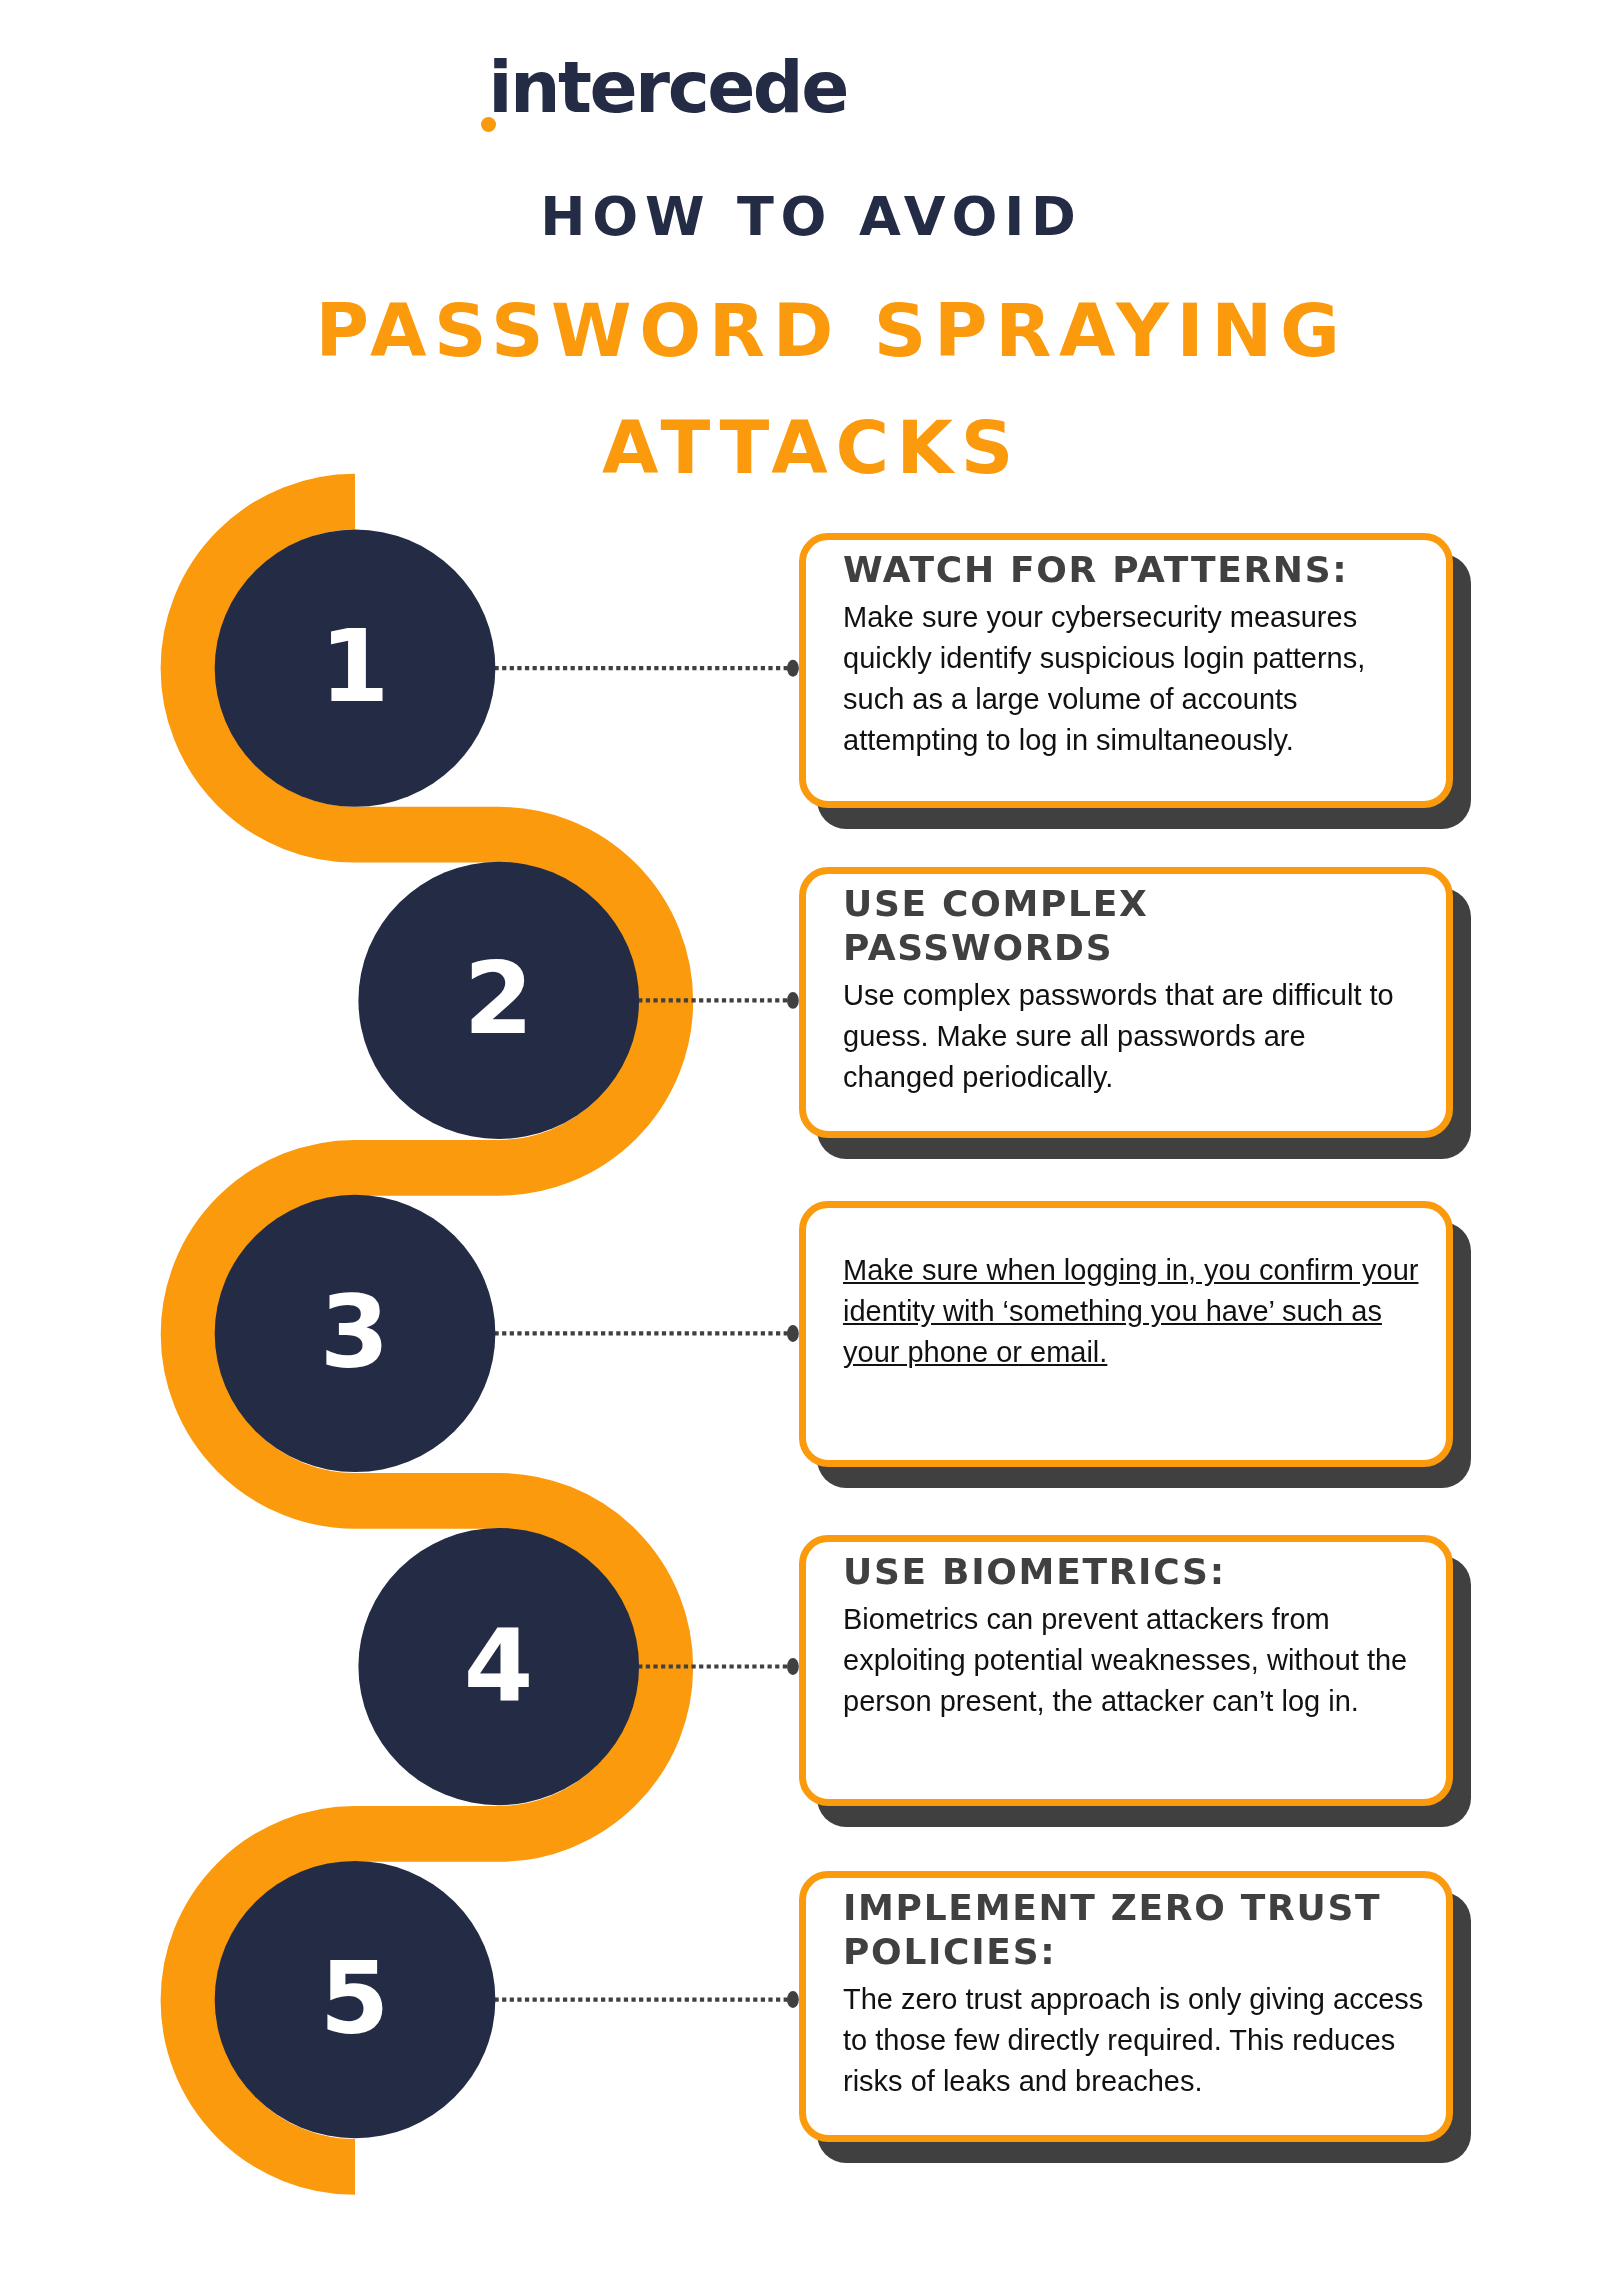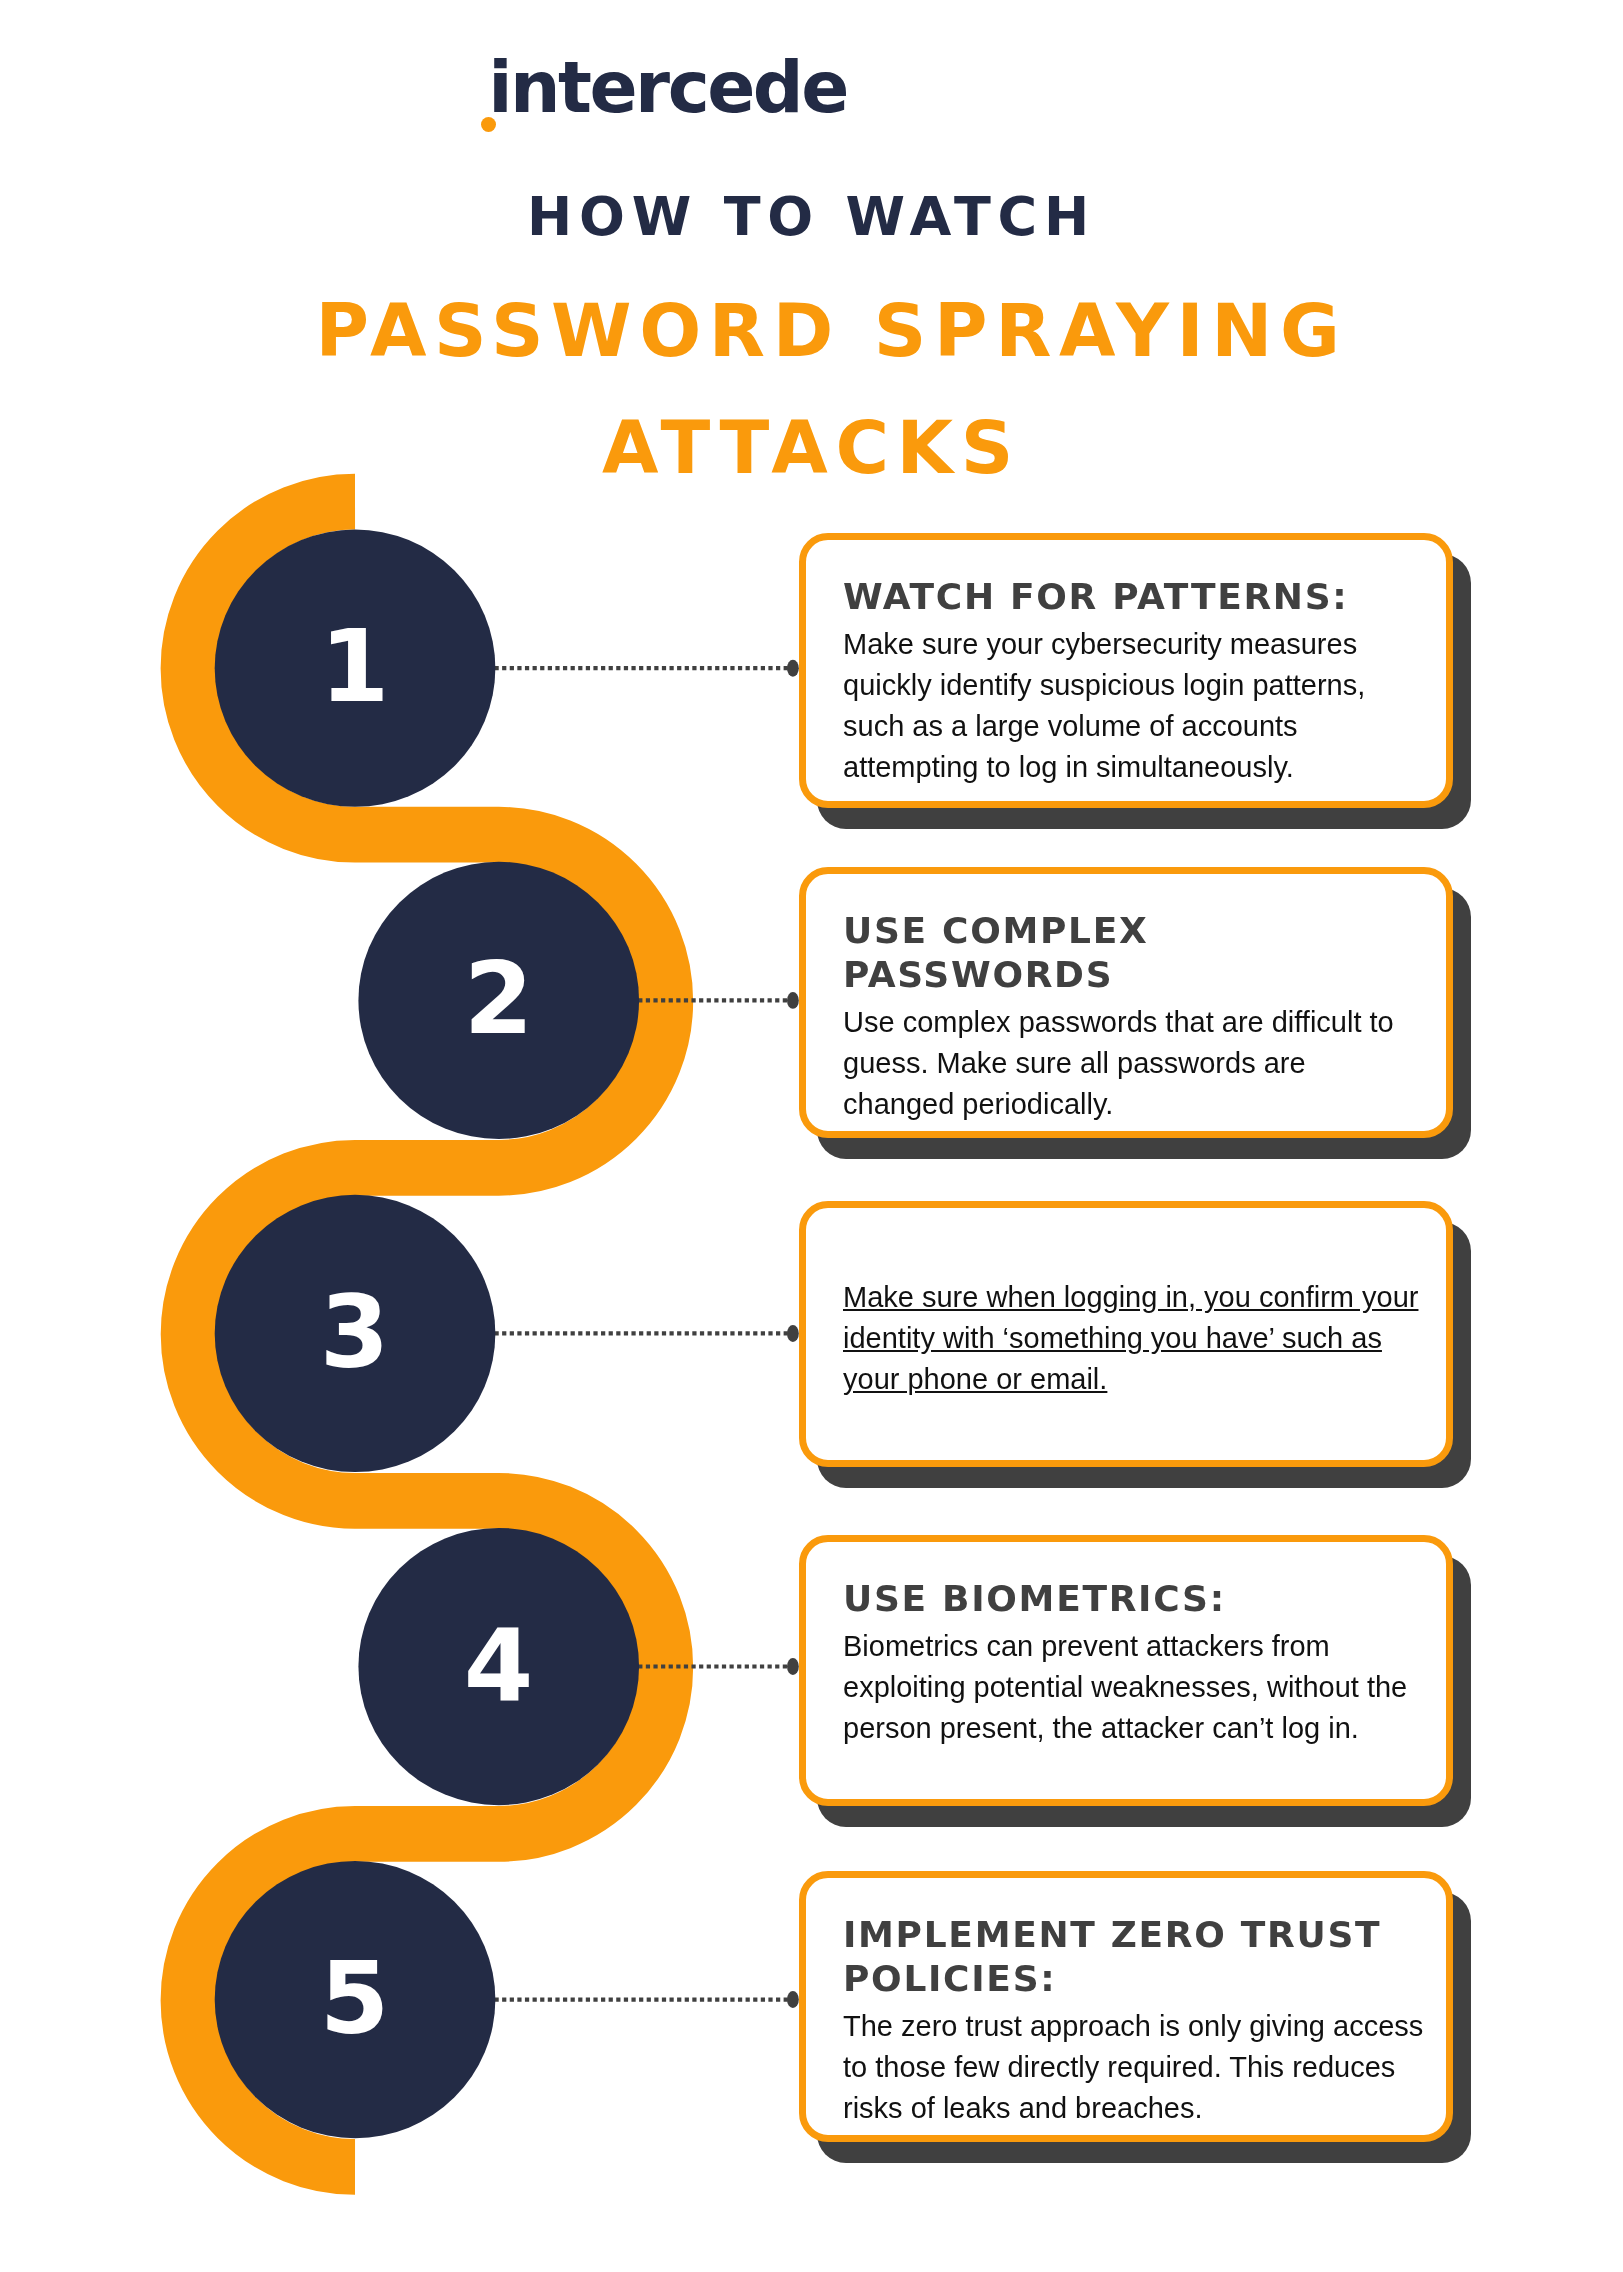--- a/index.html
+++ b/index.html
@@ -12,31 +12,31 @@
   .title-small { position:absolute; left:0; top:190px; width:1623px; text-align:center; font-family:"DejaVu Sans", sans-serif; font-weight:bold; font-size:54px; letter-spacing:6.8px; color:#232b45; line-height:1; }
   .title-big { position:absolute; left:0; width:1623px; text-align:center; font-family:"DejaVu Sans", sans-serif; font-weight:bold; font-size:73px; letter-spacing:7.6px; color:#fa9a0c; line-height:1; }
   .title-big.l1 { top:294px;padding-left:20px; }
   .title-big.l2 { top:411px; }
 
   svg.flow { position:absolute; left:0; top:0; }
 
   .num { position:absolute; width:169px; margin-left:-85px; text-align:center; color:#ffffff; font-family:"DejaVu Sans", sans-serif; font-weight:bold; font-size:100px; line-height:1; }
 
   .card-shadow { position:absolute; background:#404040; border-radius:29px; }
-  .card { position:absolute; background:#ffffff; border:7.6px solid #fa9a0c; border-radius:29px; box-sizing:border-box; padding:35px 22px 0 37px; }
+  .card { position:absolute; background:#ffffff; border:7.6px solid #fa9a0c; border-radius:29px; box-sizing:border-box; padding:8px 22px 0 37px; }
   .card h2 { margin:0; font-family:"DejaVu Sans", sans-serif; font-weight:bold; font-size:36px; letter-spacing:1.7px; color:#404040; line-height:44px; text-transform:uppercase; }
   .card p { margin:5px 0 0 0; font-family:"Liberation Sans", sans-serif; font-size:29px; color:#111111; line-height:41px; }
   .card.mfa p { margin-top:34px;text-decoration:underline; }
 </style>
 </head>
 <body>
 
 <div class="logo"><span class="i-wrap"><span class="dot"></span></span><span>intercede</span></div>
 
-<div class="title-small">HOW TO WATCH</div>
+<div class="title-small">HOW TO AVOID</div>
 <div class="title-big l1">PASSWORD SPRAYING</div>
 <div class="title-big l2">ATTACKS</div>
 
 <svg class="flow" width="1623" height="2273" viewBox="0 0 1920 2688">
 
   <path d="M 420 593
            A 197 197 0 0 0 420 987
            L 590 987
            A 197 197 0 0 1 590 1381
            L 420 1381

